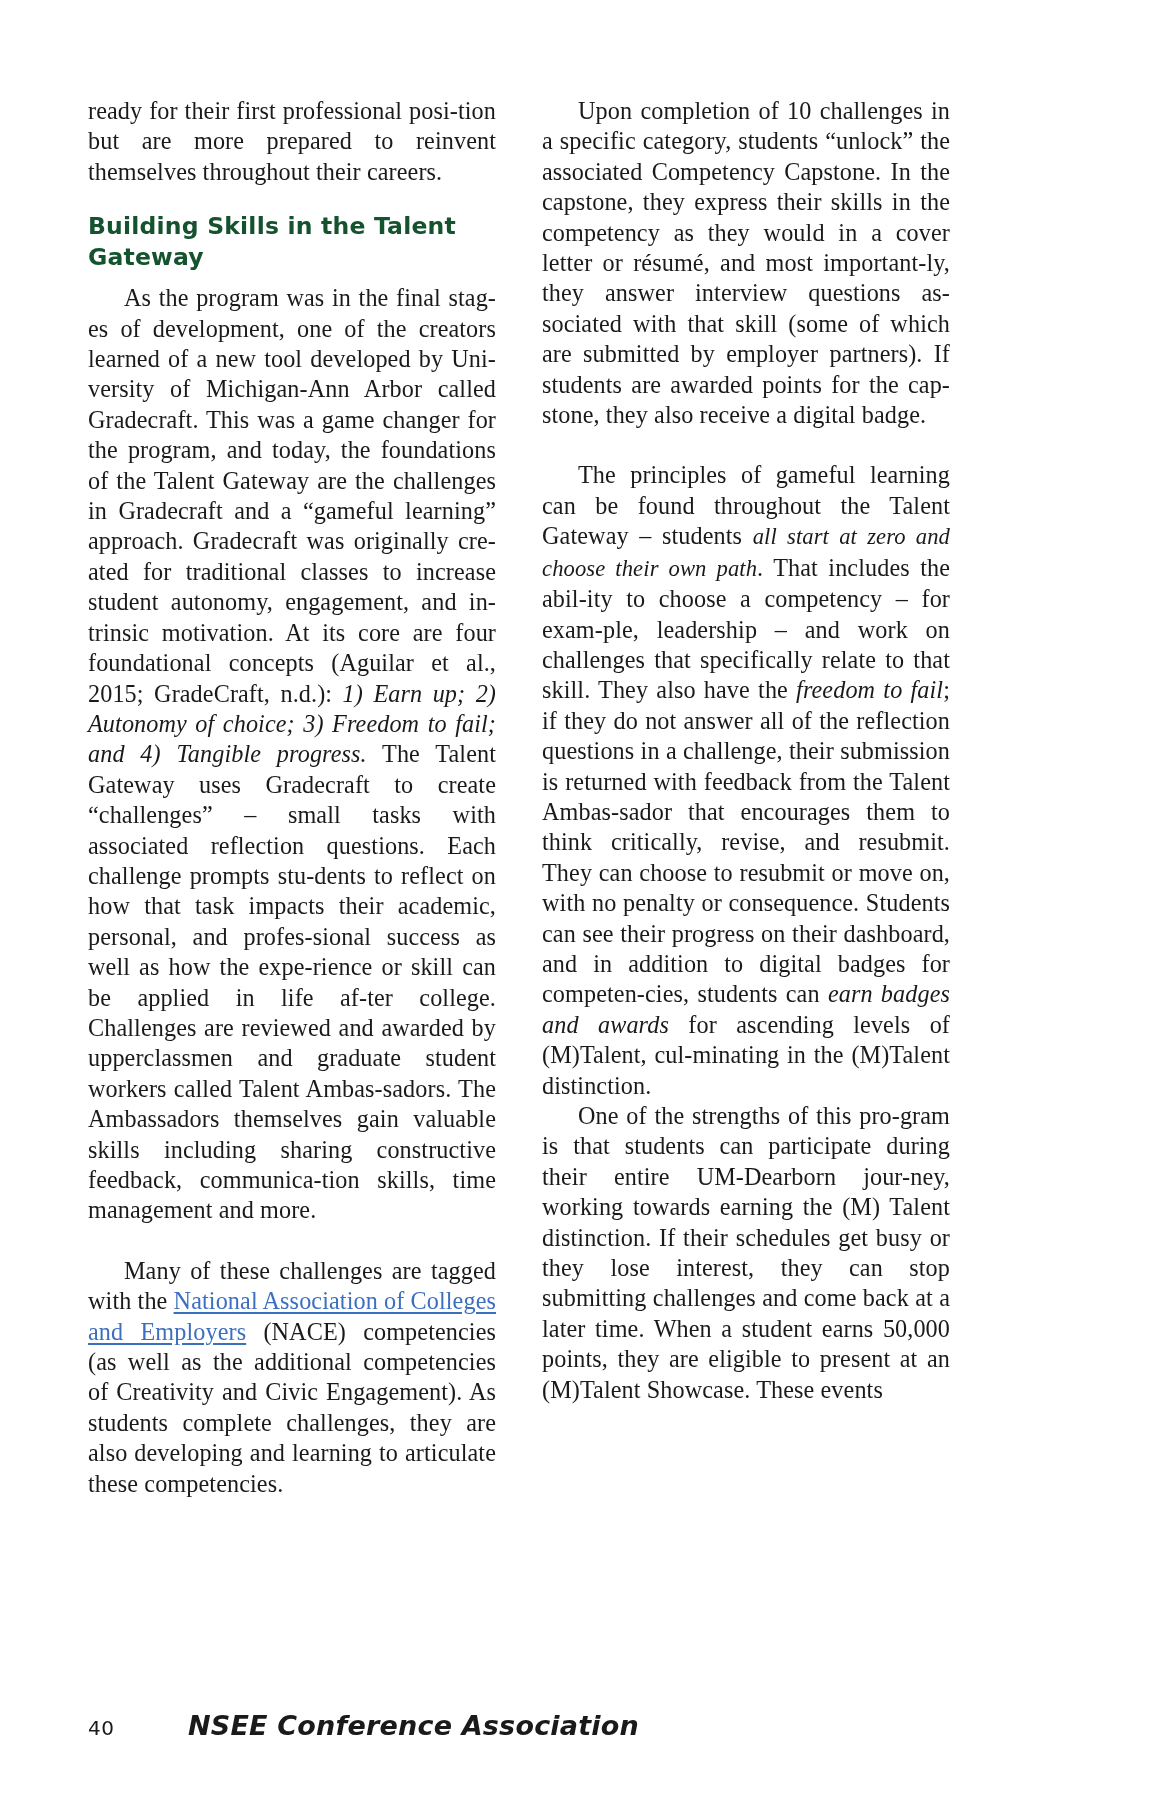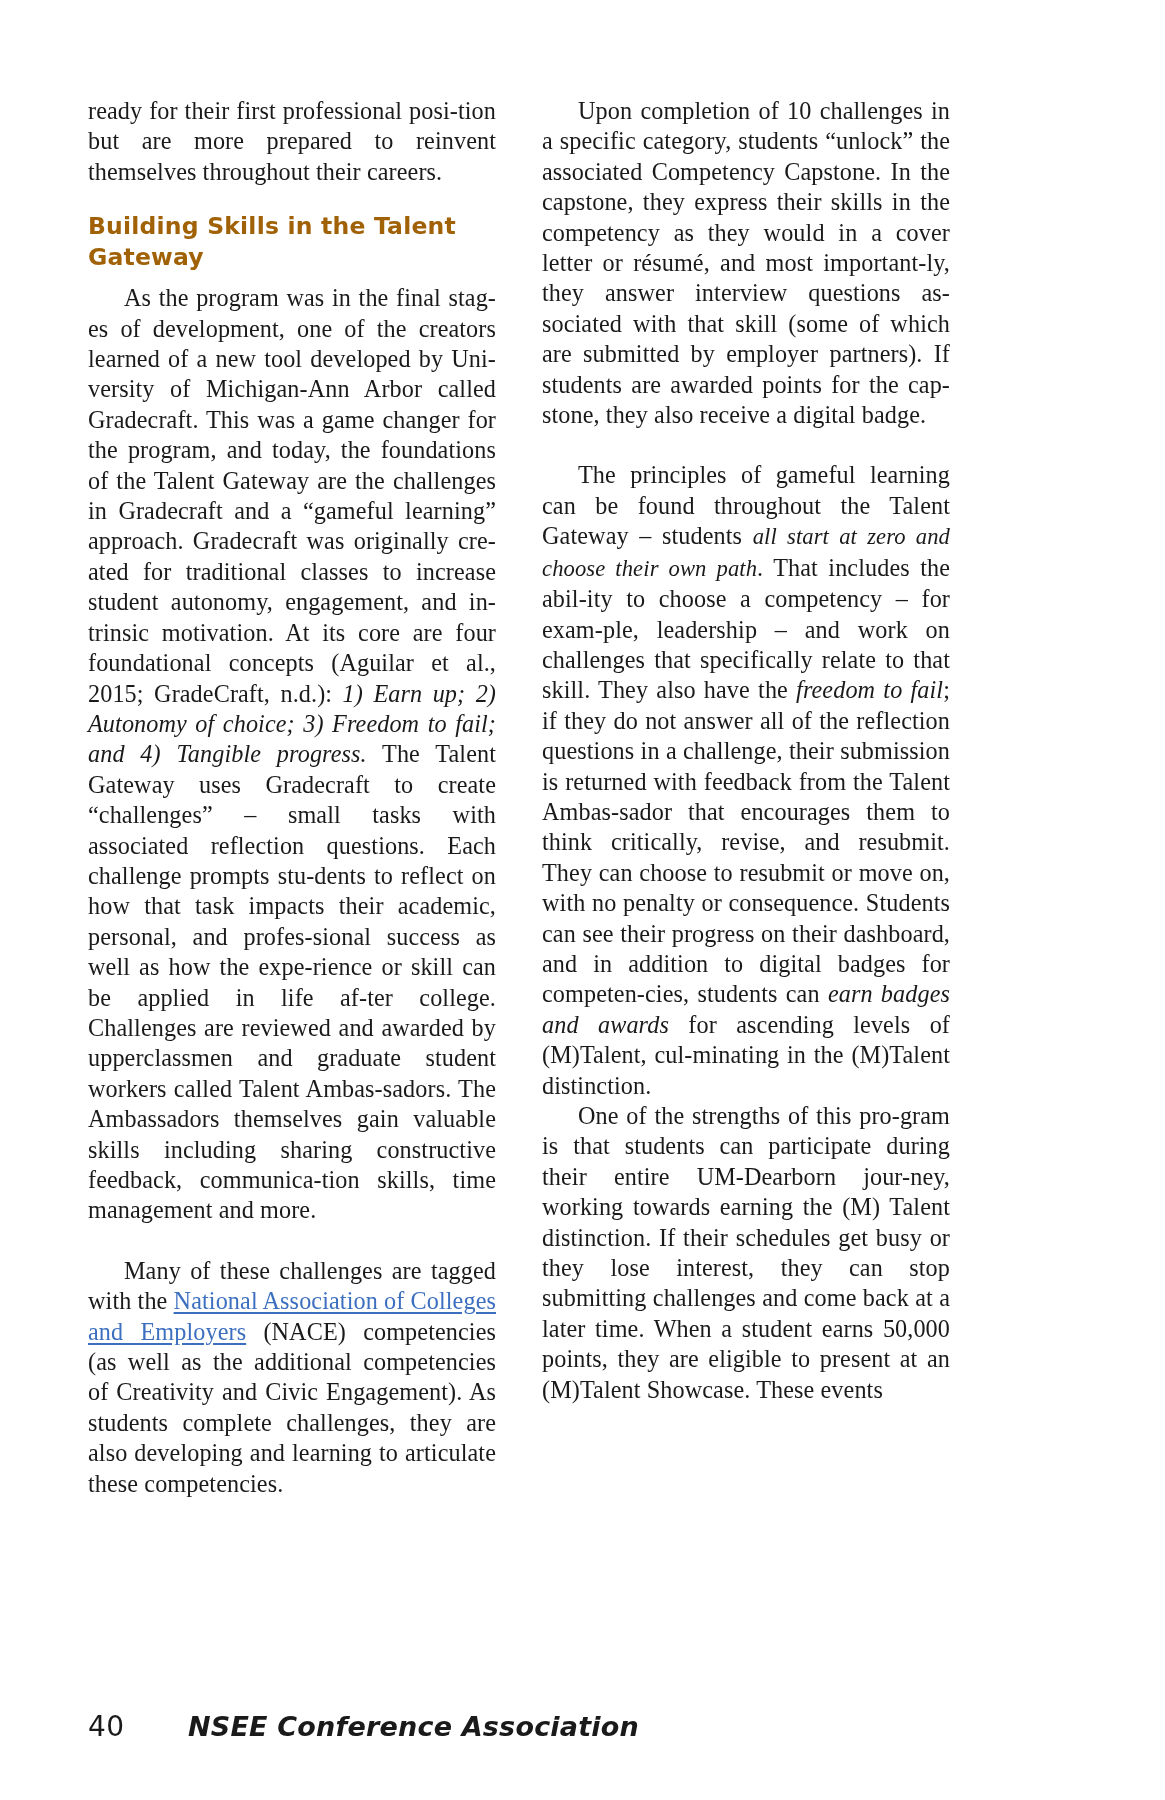--- a/index.html
+++ b/index.html
@@ -47,21 +47,21 @@
     text-indent: 36px;
   }
   p.body.gap-before {
     margin-top: 30px;
   }
   h2.section-heading {
     font-family: "DejaVu Sans", "Liberation Sans", sans-serif;
     font-size: 23.5px;
     line-height: 31px;
     font-weight: bold;
-    color: #a16207;
+    color: #14532d;
     margin: 24px 0 10px 0;
     letter-spacing: 0.2px;
     text-align: left;
   }
   h2.section-heading.tight-top {
     margin-top: 22px;
   }
   em.it {
   }
   em.it-small {
@@ -78,21 +78,21 @@
     left: 88px;
     top: 1710px;
     width: 862px;
     display: flex;
     flex-direction: row;
     align-items: baseline;
     box-sizing: border-box;
   }
   .folio {
     font-family: "DejaVu Sans", "Liberation Sans", sans-serif;
-    font-size: 28px;
+    font-size: 20px;
     color: #1a1a1a;
     width: 100px;
     font-weight: normal;
     letter-spacing: 0.5px;
   }
   .running-title {
     font-family: "DejaVu Sans", "Liberation Sans", sans-serif;
     font-size: 27px;
     font-weight: bold;
     font-style: italic;

